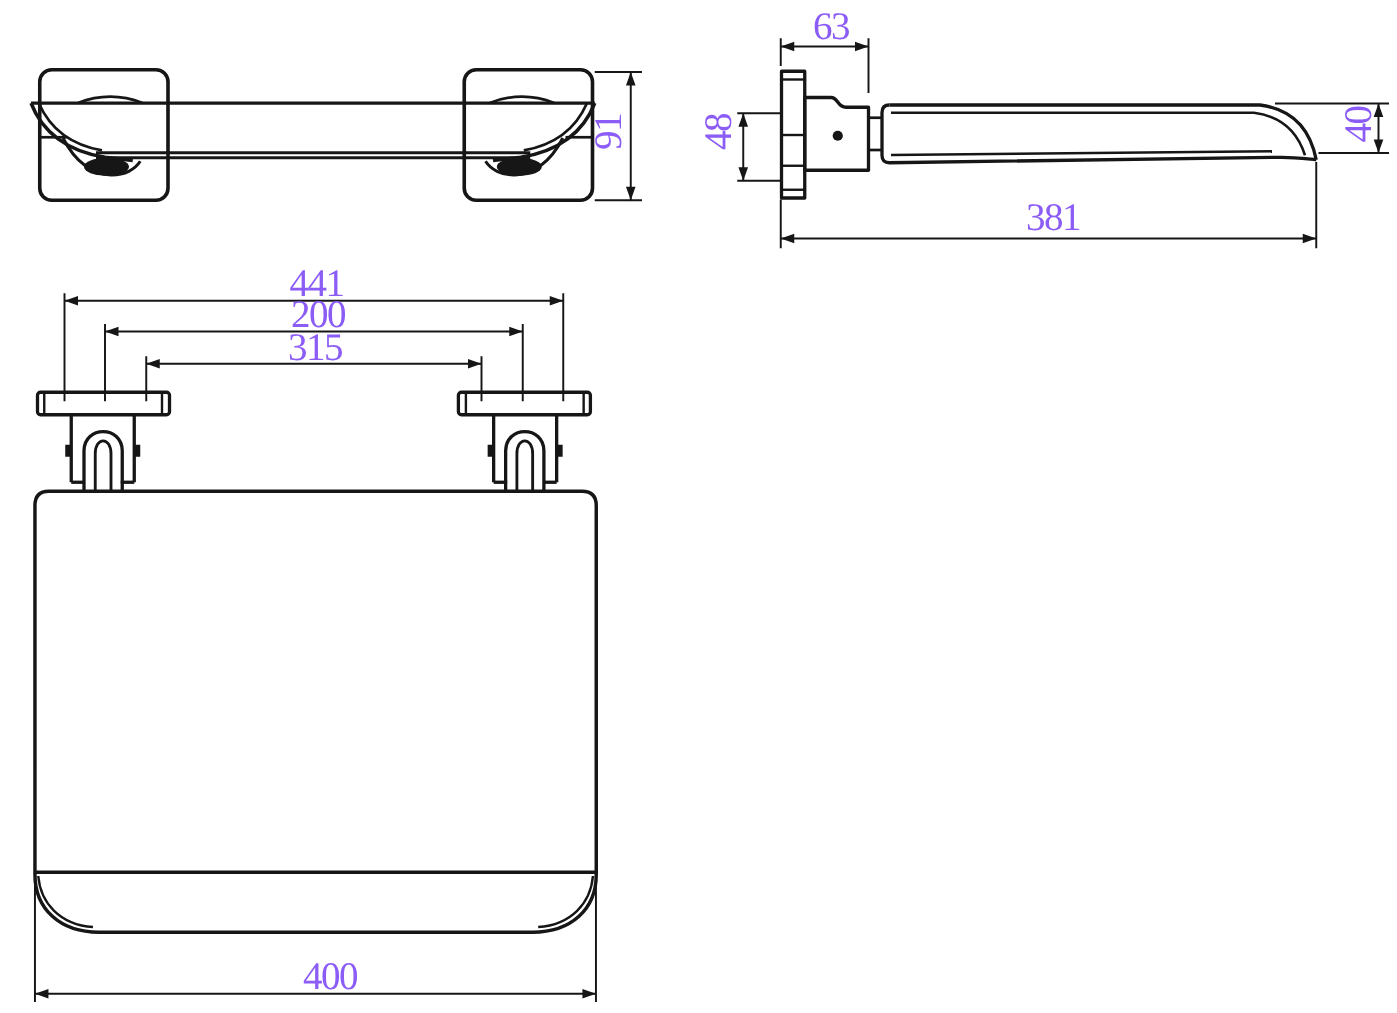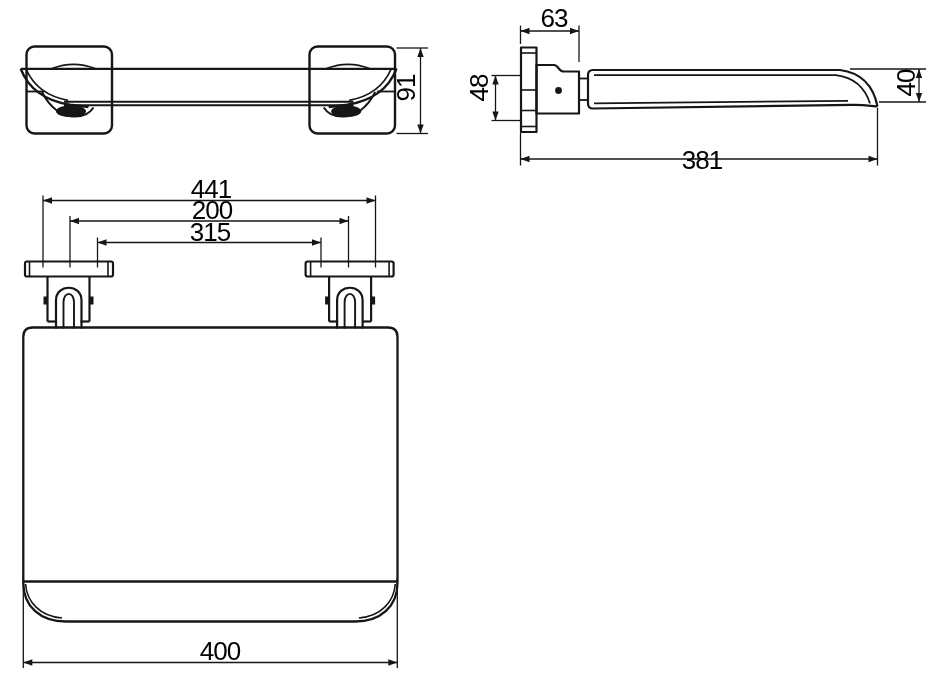--- a/index.html
+++ b/index.html
@@ -10,23 +10,24 @@
     font-family:"Liberation Sans", sans-serif;
     overflow:hidden;
   }
   .canvas svg{position:absolute;left:0;top:0;}
   .dim-label{
     position:absolute;
     transform:translate(-50%,-50%);
     font-size:26px;
     font-weight:400;
     letter-spacing:-1px;
-    color:#000000;
+    color:#8b5cf6;
     white-space:nowrap;
     line-height:1;
+    font-family:Liberation Serif, serif;
   }
   .dim-label.rot{
     transform:translate(-50%,-50%) rotate(-90deg);
   }
 </style>
 </head>
 <body>
 
 <div class="canvas">
 
@@ -177,20 +178,20 @@
         <polygon points="23.3,662.5 32.3,659.3 32.3,665.7" fill="#161616" stroke="none"></polygon>
         <polygon points="397.3,662.5 388.3,659.3 388.3,665.7" fill="#161616" stroke="none"></polygon>
       </g>
     </g>
   </g>
 </svg>
 
 <div class="dim-label rot" style="left:406px;top:88px;">91</div>
 <div class="dim-label" style="left:554px;top:18px;">63</div>
 <div class="dim-label rot" style="left:479px;top:88px;">48</div>
-<div class="dim-label" style="left:702px;top:145px;margin-top:15px;">381</div>
+<div class="dim-label" style="left:702px;top:145px;">381</div>
 <div class="dim-label rot" style="left:906px;top:83px;">40</div>
 <div class="dim-label" style="left:211px;top:189px;">441</div>
 <div class="dim-label" style="left:212px;top:210px;">200</div>
 <div class="dim-label" style="left:210px;top:231.5px;">315</div>
 <div class="dim-label" style="left:220px;top:651px;">400</div>
 
 </div>
 
 </body></html>

